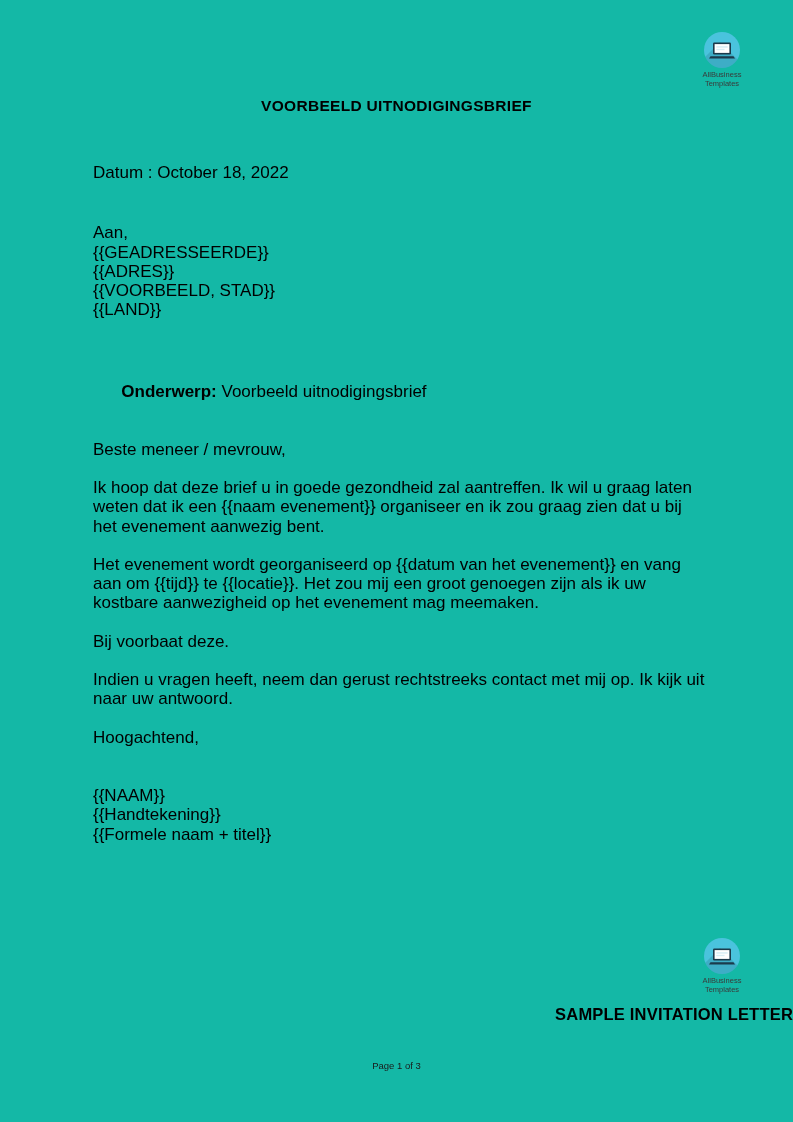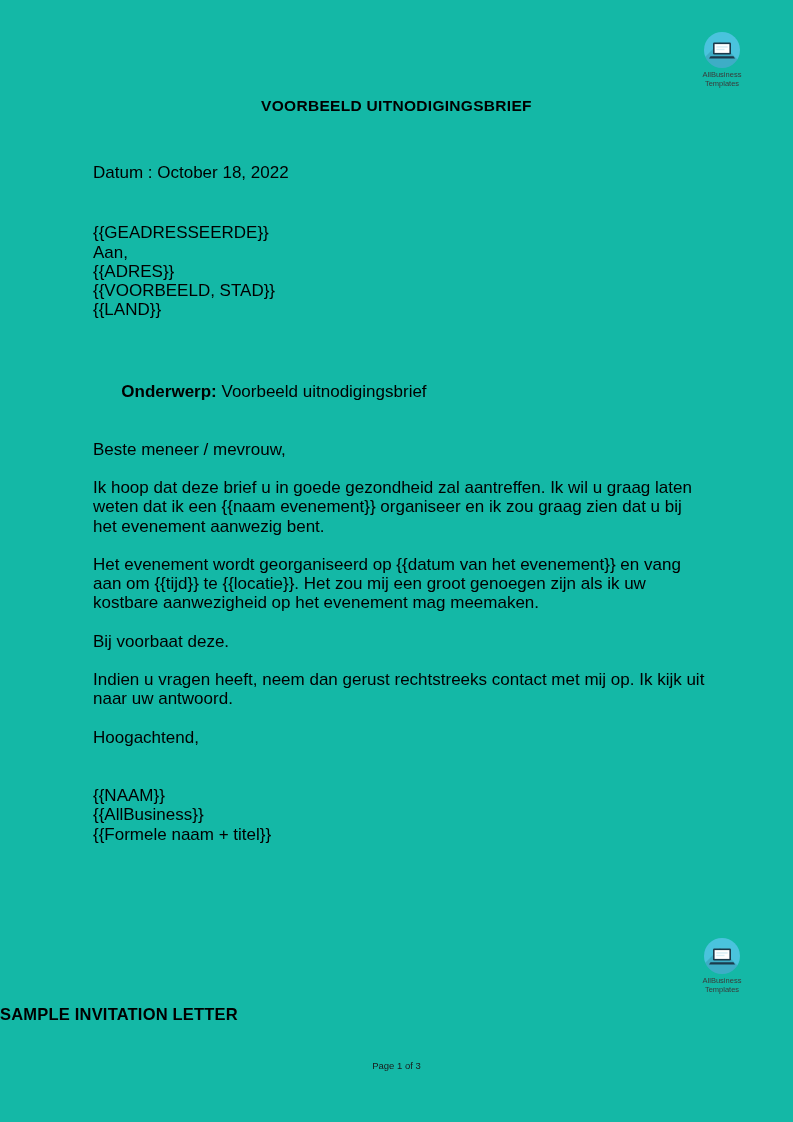--- a/index.html
+++ b/index.html
@@ -69,21 +69,21 @@
     text-align: center;
     font-size: 15.5px;
     font-weight: bold;
     letter-spacing: 0.3px;
   }
   .doc-subtitle {
     position: absolute;
     top: 1005px;
     left: 0;
     width: 793px;
-    text-align: left;
+    text-align: right;
     font-size: 16.5px;
     font-weight: bold;
     letter-spacing: 0.2px;
   }
   .page-number {
     position: absolute;
     top: 1060px;
     left: 0;
     width: 793px;
     text-align: center;
@@ -132,22 +132,22 @@
 
   <div class="doc-title">VOORBEELD UITNODIGINGSBRIEF</div>
 
   <div class="body-col">
 
     <div class="line">Datum : October 18, 2022</div>
 
     <div class="gap-date"></div>
 
     <div class="block">
+      <div class="line">Aan,</div>
       <div class="line">{{GEADRESSEERDE}}</div>
-      <div class="line">Aan,</div>
       <div class="line">{{ADRES}}</div>
       <div class="line">{{VOORBEELD, STAD}}</div>
       <div class="line">{{LAND}}</div>
     </div>
 
     <div class="gap-addr"></div>
 
     <div class="line">
       <span class="bold">Onderwerp:</span><span> </span><span>Voorbeeld uitnodigingsbrief</span>
     </div>
@@ -173,21 +173,21 @@
     <div class="para">Indien u vragen heeft, neem dan gerust rechtstreeks contact met mij op. Ik kijk uit naar uw antwoord.</div>
 
     <div class="gap-p"></div>
 
     <div class="para">Hoogachtend,</div>
 
     <div class="gap-sign"></div>
 
     <div class="block">
       <div class="line">{{NAAM}}</div>
-      <div class="line">{{AllBusiness}}</div>
+      <div class="line">{{Handtekening}}</div>
       <div class="line">{{Formele naam + titel}}</div>
     </div>
 
   </div>
 
   <div class="logo logo-bottom">
     <div class="logo-mark">
       <div class="logo-shadow"></div>
       <svg class="logo-laptop" viewBox="0 0 36 36">
         <rect x="9" y="10.5" width="18" height="12" rx="1.2" fill="#1b3a4b"></rect>

